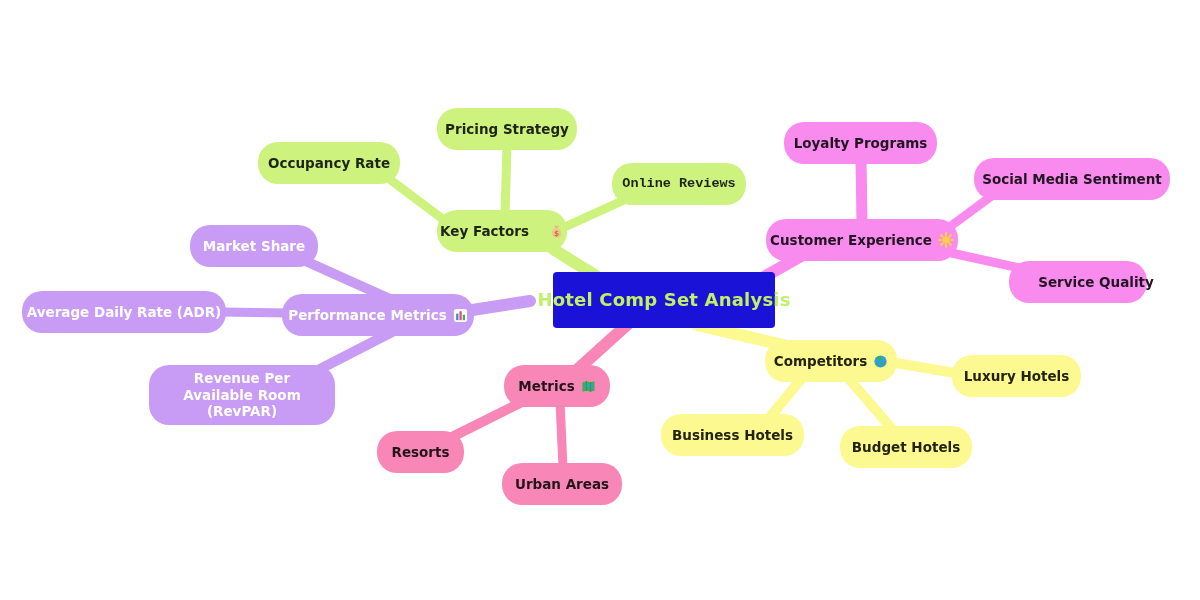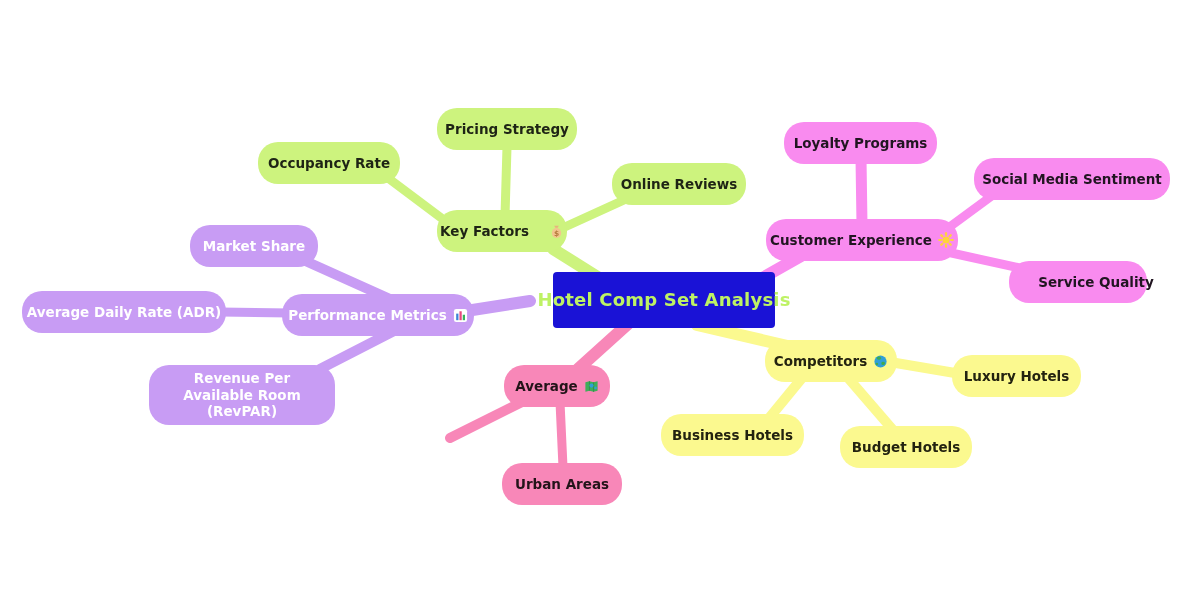--- a/index.html
+++ b/index.html
@@ -67,21 +67,21 @@
         <text x="8" y="12.4" font-size="8" font-weight="bold" text-anchor="middle" fill="#b57c3c">$</text>
       </svg>
     </span>
   </div>
   <div class="node" style="left: 437px; top: 108px; width: 140px; height: 42px; background-color: rgb(205, 243, 126); color: rgb(30, 36, 21);">
     <span>Pricing Strategy</span>
   </div>
   <div class="node" style="left: 258px; top: 142px; width: 142px; height: 42px; background-color: rgb(205, 243, 126); color: rgb(30, 36, 21);">
     <span>Occupancy Rate</span>
   </div>
-  <div class="node" style="left: 612px; top: 163px; width: 134px; height: 42px; background-color: rgb(205, 243, 126); color: rgb(30, 36, 21);">
+  <div class="node" style="left: 612px; top: 163px; width: 134px; height: 42px; background-color: rgb(205, 243, 126); color: rgb(30, 36, 21); font-family: Liberation Mono, monospace;">
     <span>Online Reviews</span>
   </div>
 
   <div class="node" style="left: 766px; top: 219px; width: 192px; height: 42px; background-color: rgb(249, 139, 239); color: rgb(33, 21, 33);">
     <span>Customer Experience</span>
     <span class="icon">
       <svg width="16" height="16" viewBox="0 0 16 16">
         <g stroke="#ffd43b" stroke-width="2.2" stroke-linecap="round">
           <line x1="8" y1="1.2" x2="8" y2="3"></line>
             <line x1="8" y1="13" x2="8" y2="14.8"></line>
@@ -121,30 +121,33 @@
     <span>Market Share</span>
   </div>
   <div class="node" style="left: 22px; top: 291px; width: 204px; height: 42px; background-color: rgb(200, 156, 244); color: rgb(255, 255, 255);">
     <span>Average Daily Rate (ADR)</span>
   </div>
   <div class="node multiline" style="left: 149px; top: 365px; width: 186px; height: 60px; background-color: rgb(200, 156, 244); color: rgb(255, 255, 255);">
     <span>Revenue Per Available Room (RevPAR)</span>
   </div>
 
   <div class="node" style="left: 504px; top: 365px; width: 106px; height: 42px; background-color: rgb(248, 135, 184); color: rgb(35, 20, 25);">
-    <span>Average</span>
+    <span>Metrics</span>
     <span class="icon">
       <svg width="15" height="15" viewBox="0 0 16 16">
         <path d="M1.5 3.5 L5.8 2.3 L10.2 3.5 L14.5 2.3 L14.5 12.5 L10.2 13.7 L5.8 12.5 L1.5 13.7 Z" fill="#3fae5a"></path>
         <path d="M5.8 2.3 L5.8 12.5" stroke="#2d8a44" stroke-width="0.8"></path>
         <path d="M10.2 3.5 L10.2 13.7" stroke="#2d8a44" stroke-width="0.8"></path>
         <circle cx="8" cy="7" r="2.2" fill="#2f9fd8"></circle>
         <circle cx="12.3" cy="9.5" r="1.4" fill="#2f9fd8"></circle>
       </svg>
     </span>
+  </div>
+  <div class="node" style="left: 377px; top: 431px; width: 87px; height: 42px; background-color: rgb(248, 135, 184); color: rgb(35, 20, 25);">
+    <span>Resorts</span>
   </div>
   <div class="node" style="left: 502px; top: 463px; width: 120px; height: 42px; background-color: rgb(248, 135, 184); color: rgb(35, 20, 25);">
     <span>Urban Areas</span>
   </div>
 
   <div class="node" style="left: 765px; top: 340px; width: 132px; height: 42px; background-color: rgb(251, 249, 143); color: rgb(35, 35, 16);">
     <span>Competitors</span>
     <span class="icon">
       <svg width="15" height="15" viewBox="0 0 16 16">
         <circle cx="8" cy="8" r="6.5" fill="#2f9fd8"></circle>

